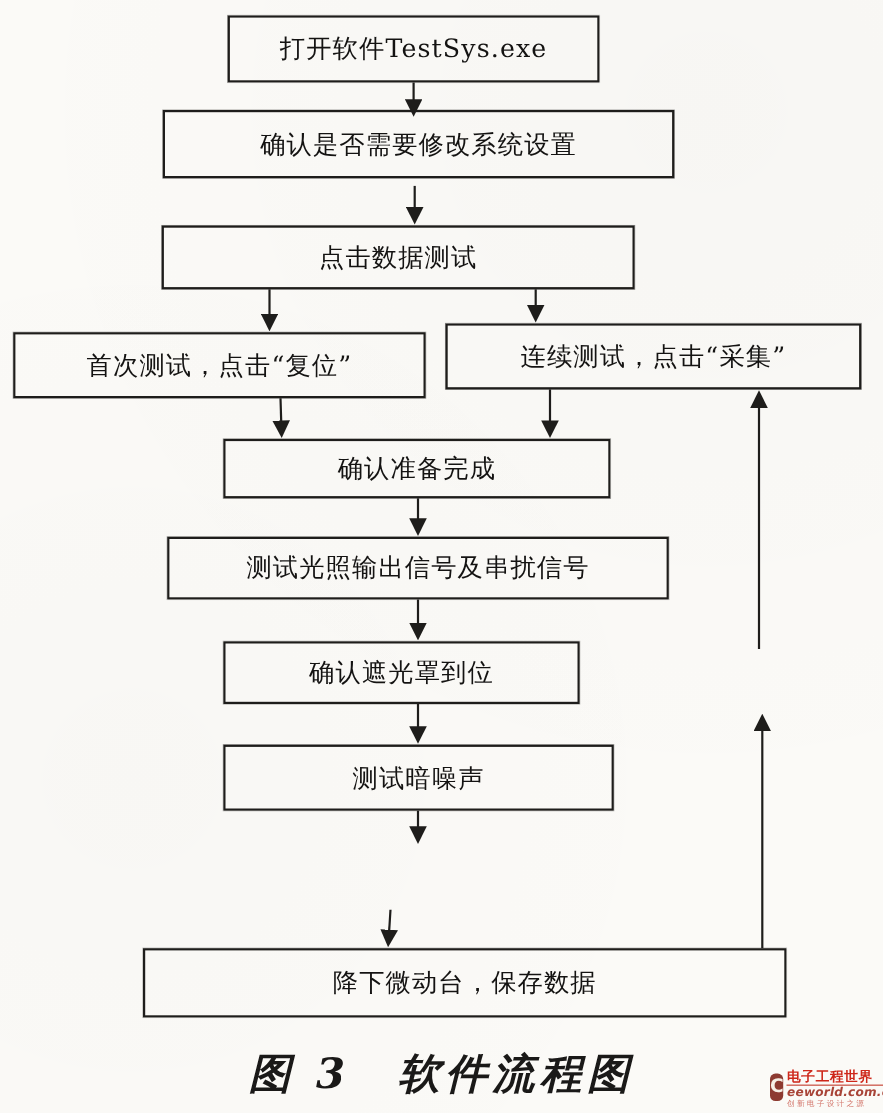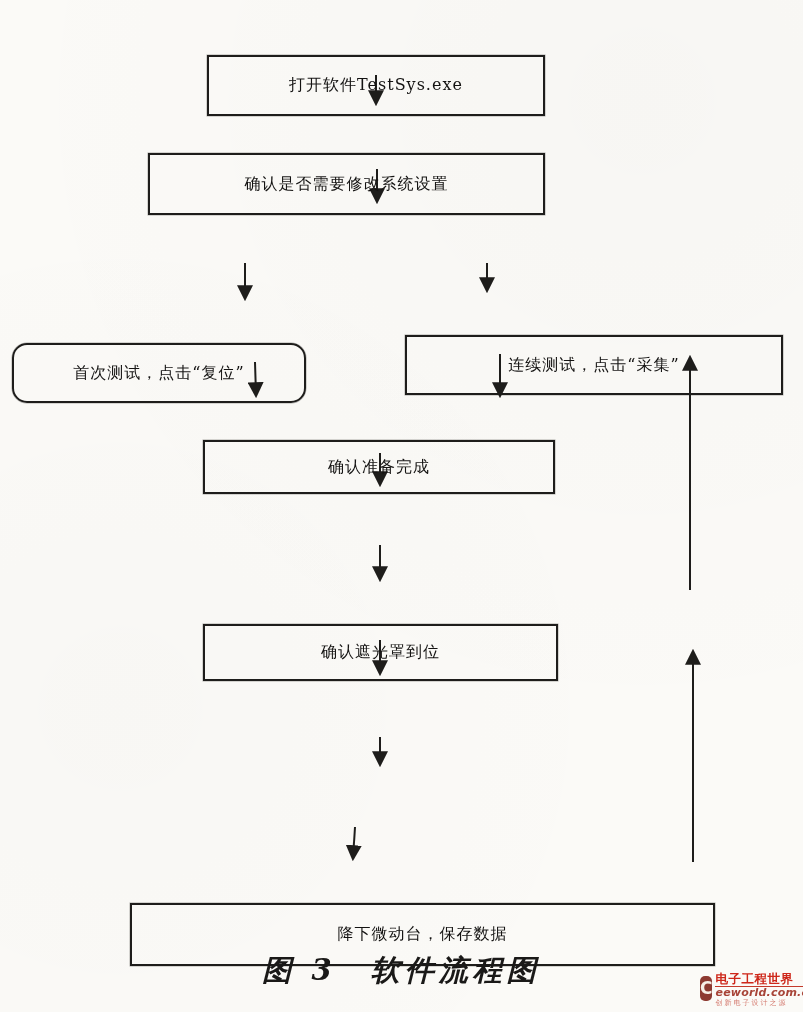--- a/index.html
+++ b/index.html
@@ -16,31 +16,30 @@
       radial-gradient(circle at 80% 10%, rgba(0,0,0,0.015), transparent 60%),
       radial-gradient(circle at 15% 70%, rgba(0,0,0,0.012), transparent 55%),
       #fbfaf7;
   }
   .arrows{position:absolute;left:0;top:0;pointer-events:none;}
   .node{
     position:absolute;
     box-sizing:border-box;
     border:2px solid #1e1d1b;
     display:flex;align-items:center;justify-content:center;
-    font-size:16px;color:#141312;
+    font-size:23px;color:#141312;
     letter-spacing:1px;
     background:transparent;
     text-align:center;
     box-shadow:0 0 0 0.5px rgba(30,29,27,0.35);
-    margin-top:41px;
   }
   .caption{
     position:absolute;left:0;top:951px;width:803px;
     text-align:center;
-    font-size:29px;font-weight:bold;color:#1a1918;
+    font-size:38px;font-weight:bold;color:#1a1918;
     letter-spacing:5px;
     font-style:italic;
   }
   .watermark{
     position:absolute;left:700px;top:972px;width:100px;height:38px;
     display:flex;align-items:flex-start;gap:3px;
   }
   .wm-badge{
     width:21px;height:25px;margin-top:4px;
     background:#8d3a31;border-radius:5px;
@@ -91,42 +90,51 @@
       <line x1="355" y1="827" x2="353" y2="858" marker-end="url(#ah)"></line>
       <line x1="693" y1="862" x2="693" y2="652" marker-end="url(#ah)"></line>
       <line x1="690" y1="590" x2="690" y2="358" marker-end="url(#ah)"></line>
     </g>
   </svg>
 
   <div class="node" style="left:207px;top:14px;width:338px;height:61px;">
     <span>打开软件TestSys.exe</span>
   </div>
 
-  <div class="node" style="left:148px;top:112px;width:397px;height:62px;">
+  <div class="node" style="left:148px;top:100px;width:465px;height:62px;">
     <span>确认是否需要修改系统设置</span>
   </div>
 
+  <div class="node" style="left:147px;top:205px;width:430px;height:58px;">
+    <span>点击数据测试</span>
+  </div>
 
-  <div class="node" style="left:12px;top:302px;width:294px;height:60px;border-radius:15px;">
+  <div class="node" style="left:12px;top:302px;width:375px;height:60px;">
     <span>首次测试，点击“复位”</span>
   </div>
 
   <div class="node" style="left:203px;top:399px;width:352px;height:54px;">
     <span>确认准备完成</span>
   </div>
 
   <div class="node" style="left:405px;top:294px;width:378px;height:60px;">
     <span>连续测试，点击“采集”</span>
   </div>
 
+  <div class="node" style="left:152px;top:488px;width:456px;height:57px;">
+    <span>测试光照输出信号及串扰信号</span>
+  </div>
 
-  <div class="node" style="left:203px;top:583px;width:355px;height:57px;">
+  <div class="node" style="left:203px;top:583px;width:324px;height:57px;">
     <span>确认遮光罩到位</span>
   </div>
 
+  <div class="node" style="left:203px;top:677px;width:355px;height:60px;">
+    <span>测试暗噪声</span>
+  </div>
 
 
   <div class="node" style="left:130px;top:862px;width:585px;height:63px;">
     <span>降下微动台，保存数据</span>
   </div>
 
 
   <div class="caption">图 3　软件流程图</div>
 
   <div class="watermark">

